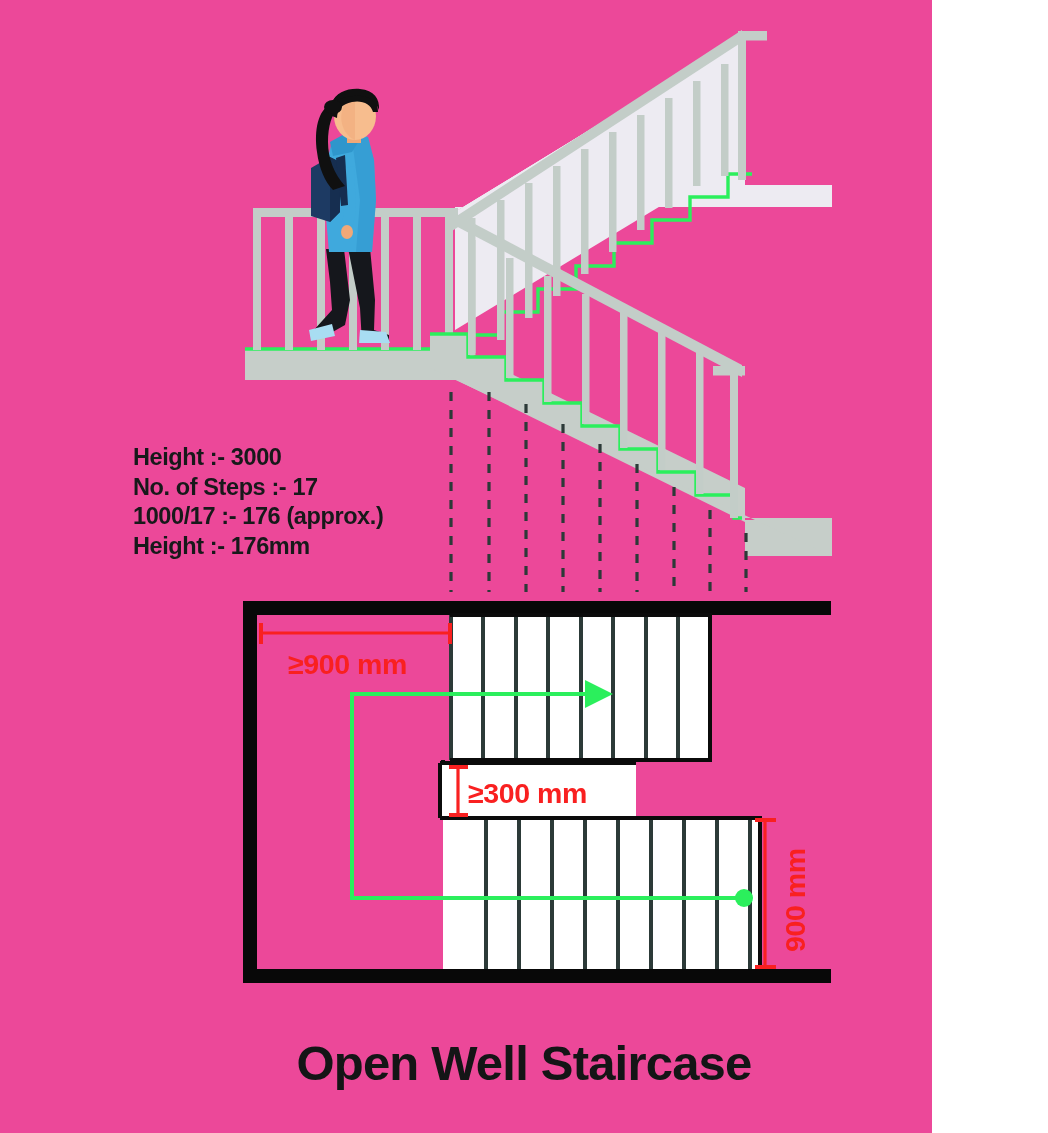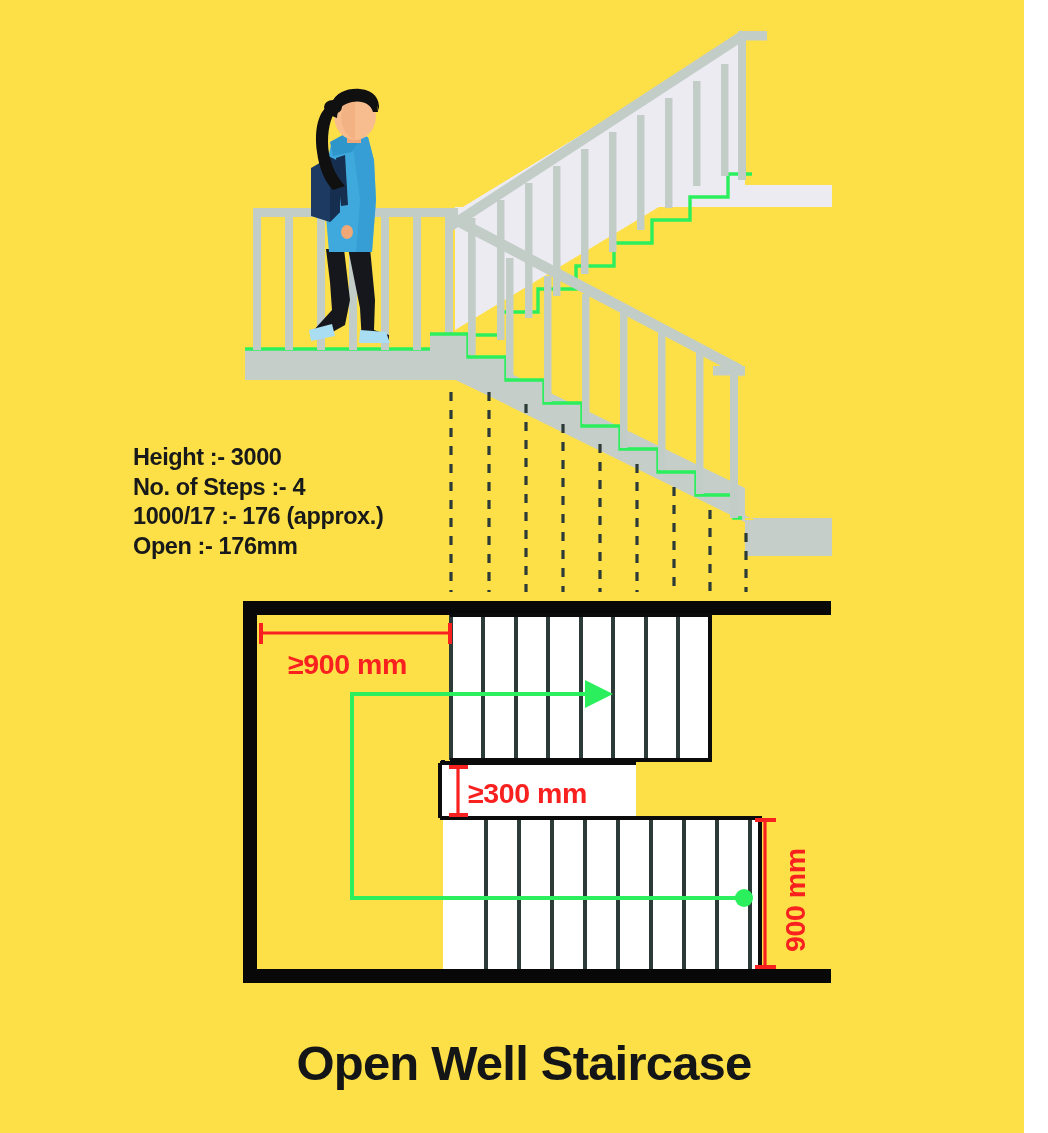--- a/index.html
+++ b/index.html
@@ -10,23 +10,23 @@
   }
   body {
     width: 1048px;
     height: 1133px;
     font-family: "Liberation Sans", sans-serif;
     position: relative;
     overflow: hidden;
   }
   #root {
     position: relative;
-    width: 1024px;
+    width: 932px;
     height: 1133px;
-    background: #fde047;
+    background: #ec4899;
   }
   .layer {
     position: absolute;
     top: 0;
     left: 0;
     width: 1048px;
     height: 1133px;
   }
   .spec-block {
     position: absolute;
@@ -178,23 +178,23 @@
       <line x1="600" y1="444" x2="600" y2="592"></line>
       <line x1="637" y1="464" x2="637" y2="592"></line>
       <line x1="674" y1="487" x2="674" y2="592"></line>
       <line x1="710" y1="510" x2="710" y2="592"></line>
       <line x1="746" y1="533" x2="746" y2="592"></line>
     </g>
   </svg>
 
   <div class="spec-block">
     <span class="spec-line">Height :- 3000</span>
-    <span class="spec-line">No. of Steps :- 4</span>
+    <span class="spec-line">No. of Steps :- 17</span>
     <span class="spec-line">1000/17 :- 176 (approx.)</span>
-    <span class="spec-line">Open :- 176mm</span>
+    <span class="spec-line">Height :- 176mm</span>
   </div>
 
   <svg class="layer" width="1048" height="1133" viewBox="0 0 1048 1133" aria-hidden="true">
 
     <g fill="#080808">
       <rect x="243" y="601" width="588" height="14"></rect>
       <rect x="243" y="601" width="14" height="382"></rect>
       <rect x="243" y="969" width="588" height="14"></rect>
     </g>
 

